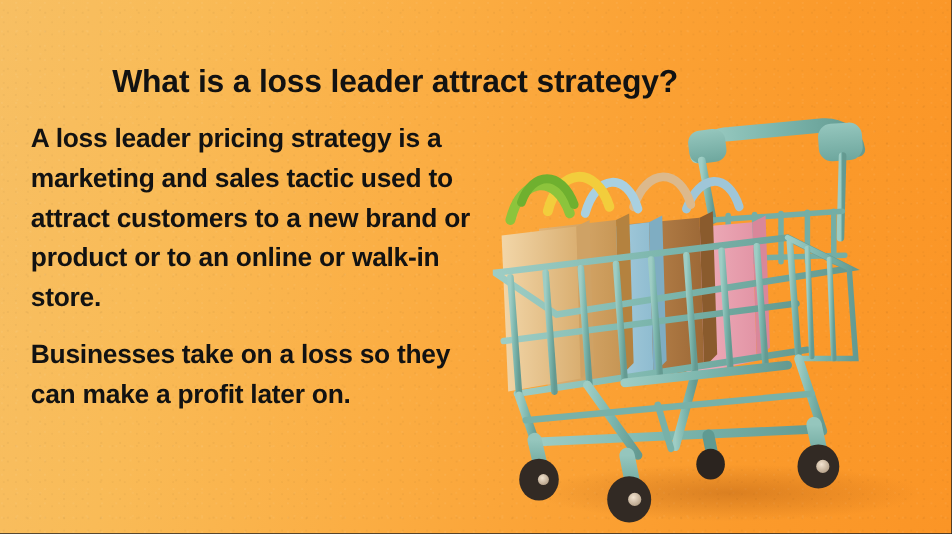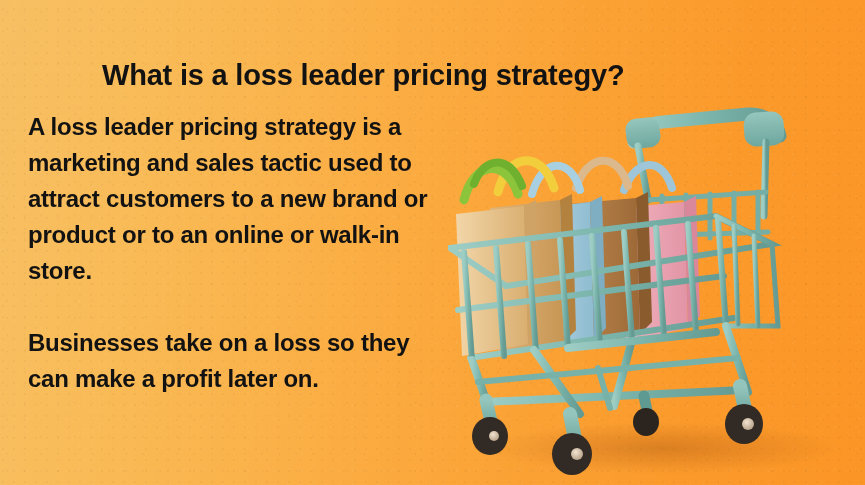--- a/index.html
+++ b/index.html
@@ -49,39 +49,39 @@
     left: 28px;
     top: 109px;
     width: 400px;
     font-size: 24px;
     font-weight: 600;
     line-height: 36px;
     color: #121212;
     letter-spacing: -0.25px;
   }
   .body-text p { margin: 0; }
-  .body-text p.second { margin-top: 36px; }
+  .body-text p.second { margin-top: 16px; }
 
   
   .cart-photo {
     position: absolute;
     left: 448px;
     top: 96px;
     width: 410px;
     height: 389px;
   }
   .cart-photo svg { display: block; width: 100%; height: 100%; }
 </style>
 </head>
 <body>
 
 <div class="slide">
   <div class="grain"></div>
 
-  <div class="title">What is a loss leader pricing strategy?</div>
+  <div class="title">What is a loss leader attract strategy?</div>
 
   <div class="body-text">
     <p>A loss leader pricing strategy is a marketing and sales tactic used to attract customers to a new brand or product or to an online or walk-in store.</p>
     <p class="second">Businesses take on a loss so they can make a profit later on.</p>
   </div>
 
   <div class="cart-photo">
     <svg viewBox="0 0 410 389" xmlns="http://www.w3.org/2000/svg" aria-hidden="true">
       <defs>
         <linearGradient id="tealG" x1="0" y1="0" x2="0" y2="1">

